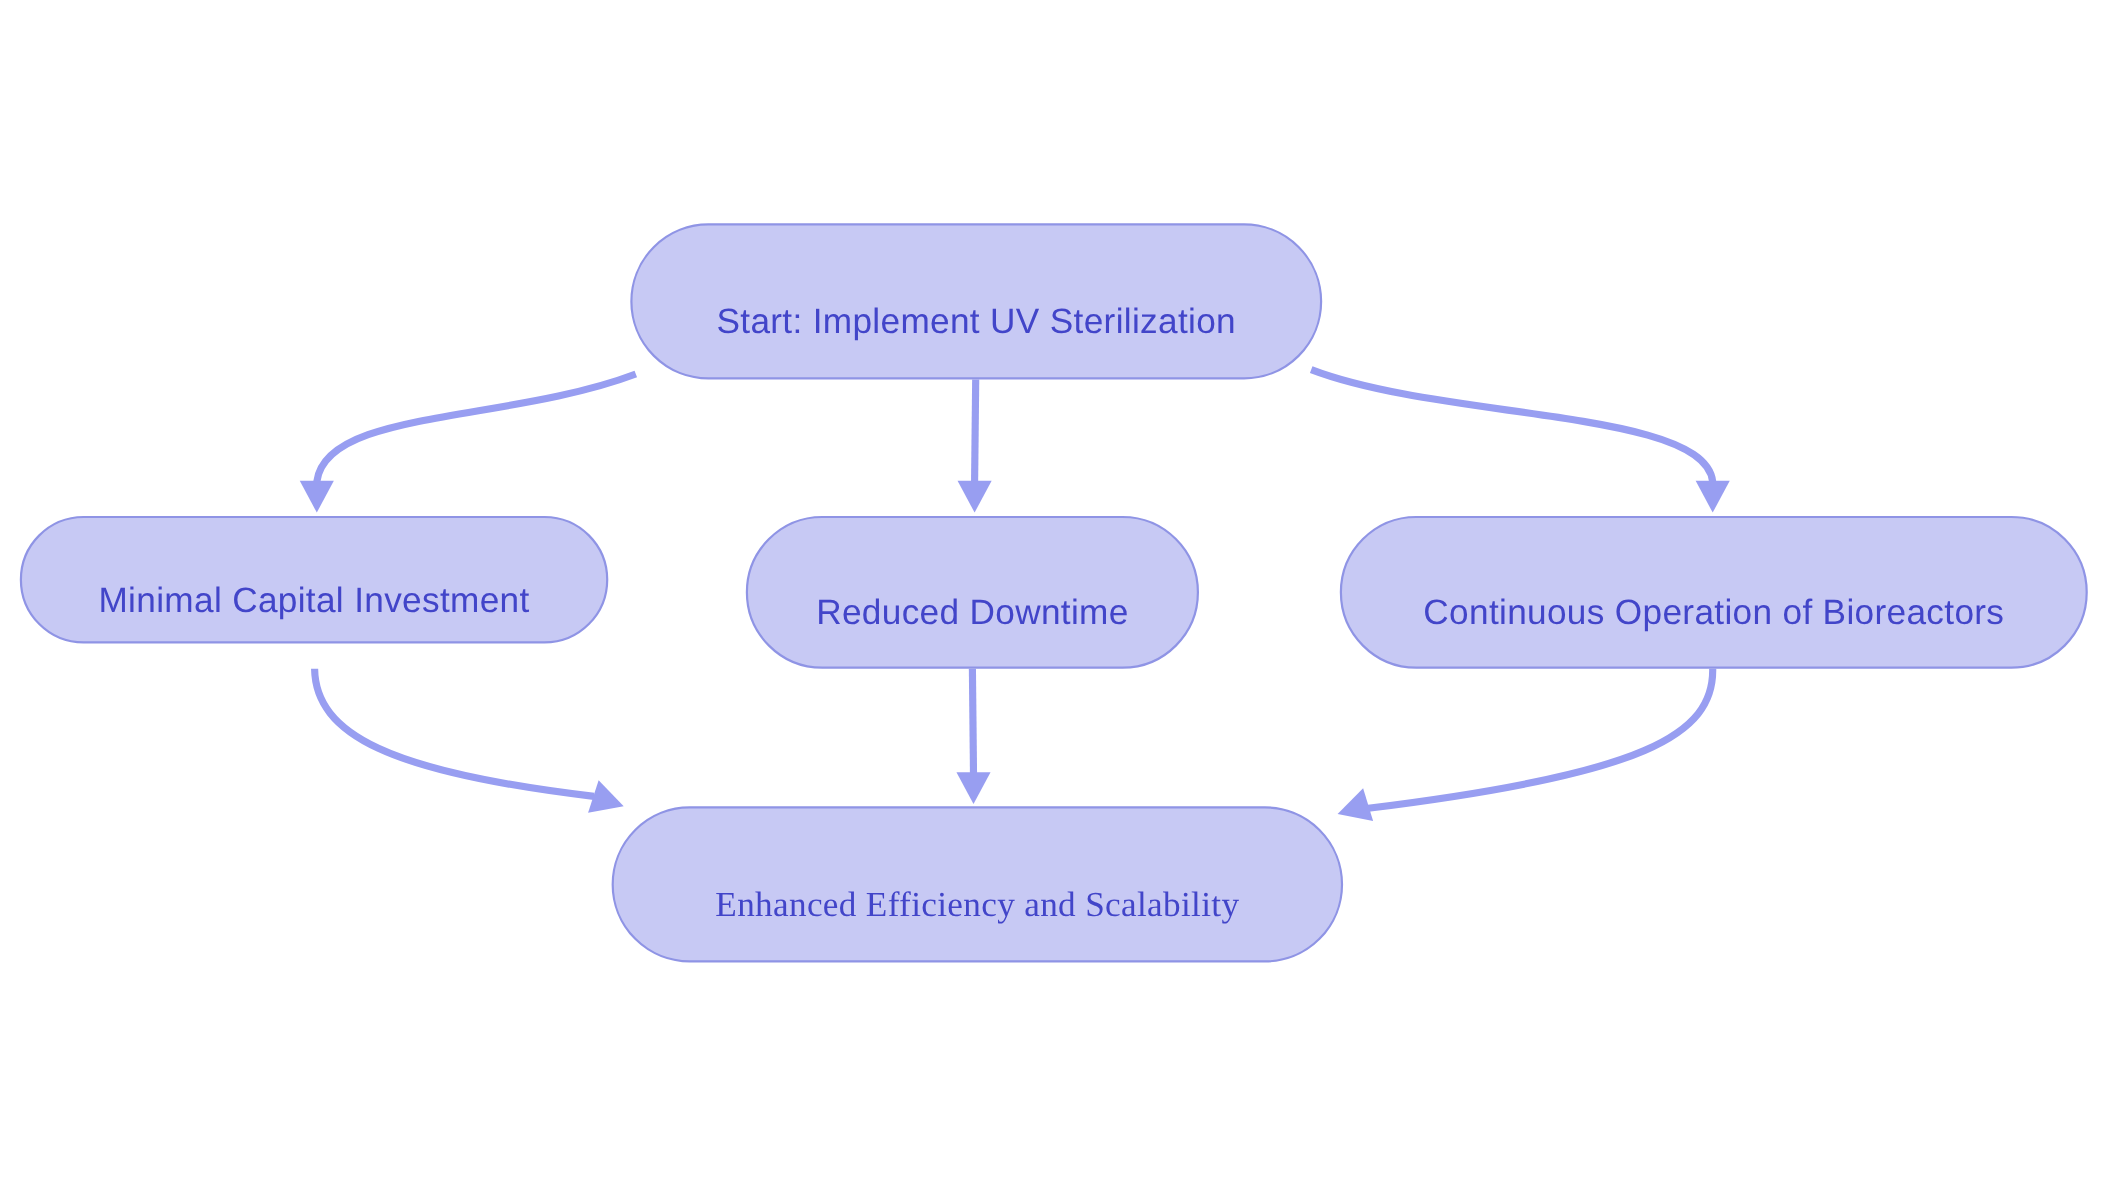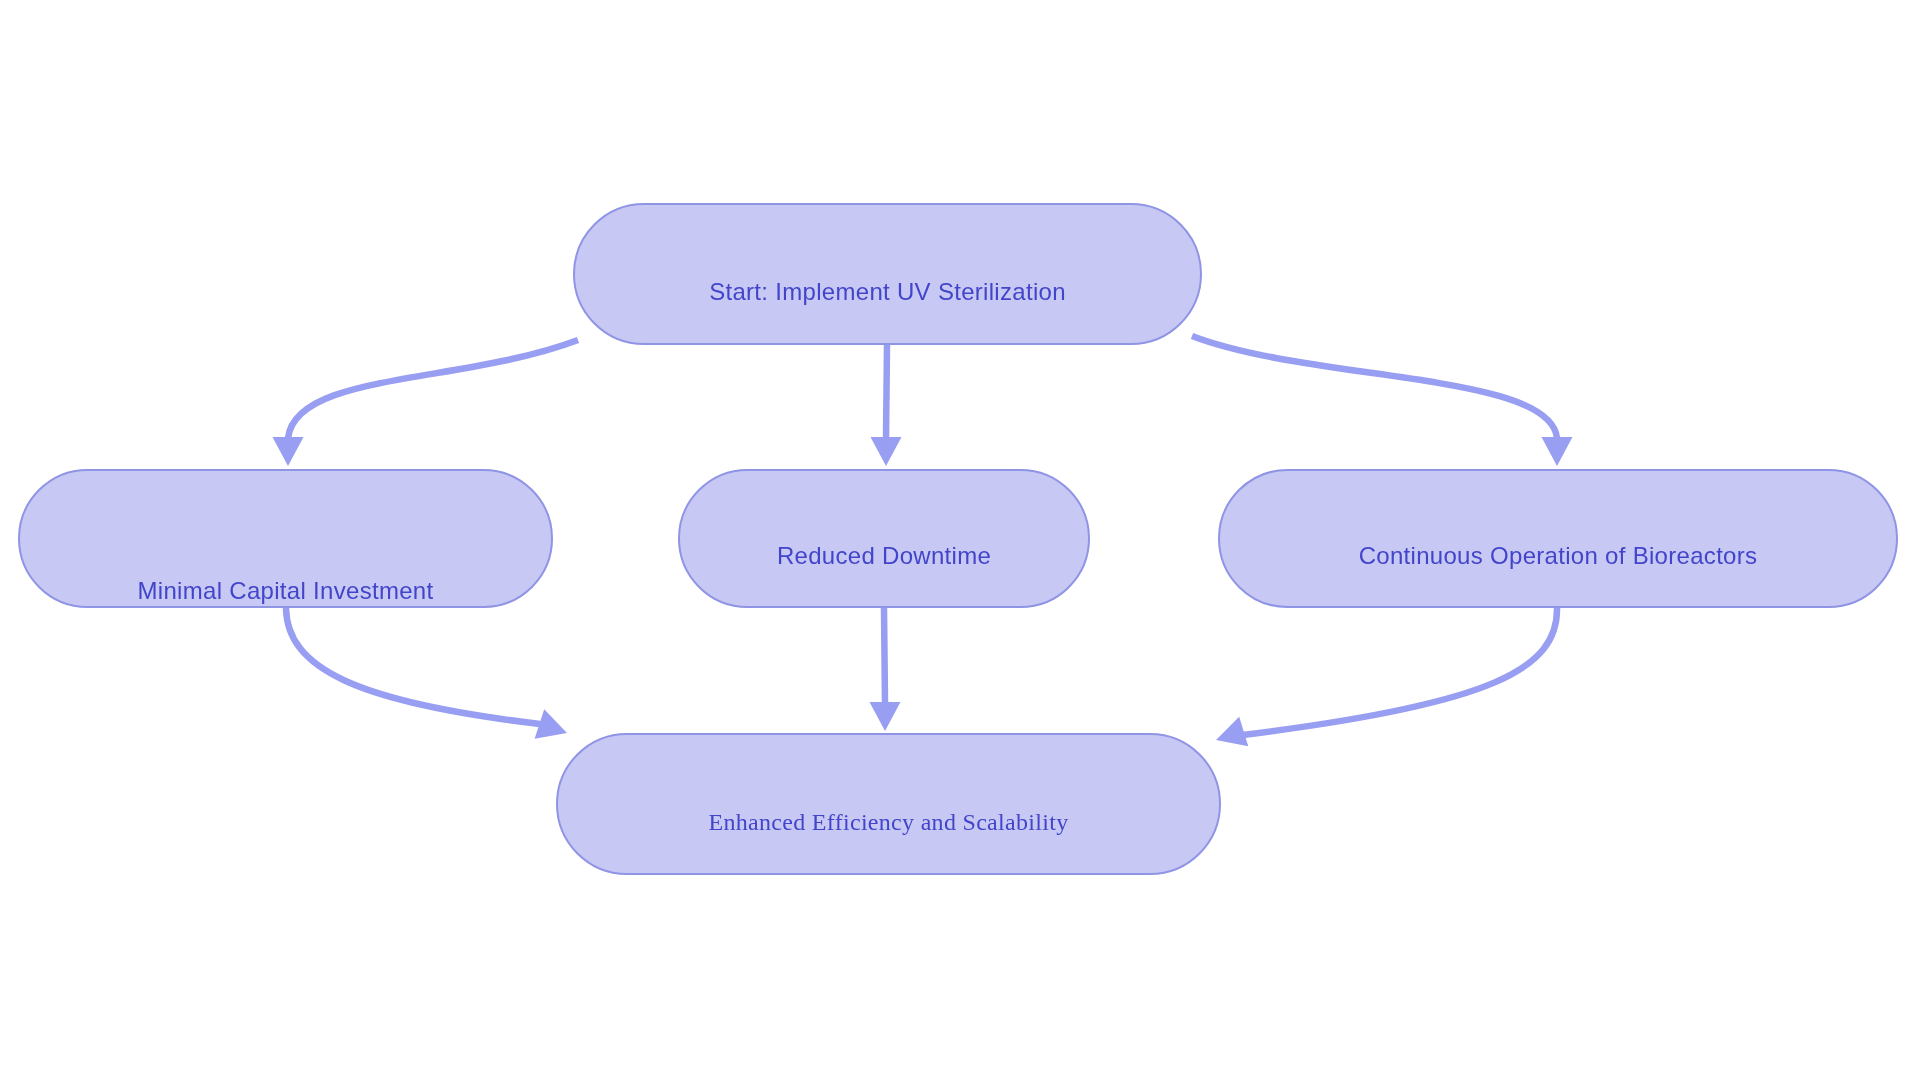--- a/index.html
+++ b/index.html
@@ -40,21 +40,21 @@
     background: var(--node-fill, #c7c9f4);
     border: 2.5px solid var(--node-border, #8f94e5);
     border-radius: 71px;
     display: flex;
     align-items: center;
     justify-content: center;
     text-align: center;
   }
   .node .label {
     color: var(--text, #4245c9);
-    font-size: 24px;
+    font-size: 32px;
     letter-spacing: 0.3px;
     line-height: 1.2;
     white-space: nowrap;
     margin-top: 36px;
   }
 </style>
 </head>
 <body>
 
 <div class="canvas">
@@ -83,21 +83,21 @@
     <g>
       <path class="edge" d="M 1557 608 C 1558 668, 1495 704, 1242 735"></path>
       <path class="arrowhead" d="M 0 0 L -29 -15.5 L -29 15.5 Z" transform="translate(1216,740) rotate(163)"></path>
     </g>
   </svg>
 
   <div class="node" style="left:573px; top:203px; width:629px; height:142px;">
     <span class="label">Start: Implement UV Sterilization</span>
   </div>
 
-  <div class="node" style="left:18px; top:469px; width:535px; height:139px; border-radius:70px;align-items:flex-end;">
+  <div class="node" style="left:18px; top:469px; width:535px; height:116px; border-radius:70px;">
     <span class="label">Minimal Capital Investment</span>
   </div>
 
   <div class="node" style="left:678px; top:469px; width:412px; height:139px; border-radius:70px;">
     <span class="label">Reduced Downtime</span>
   </div>
 
   <div class="node" style="left:1218px; top:469px; width:680px; height:139px; border-radius:70px;">
     <span class="label">Continuous Operation of Bioreactors</span>
   </div>

